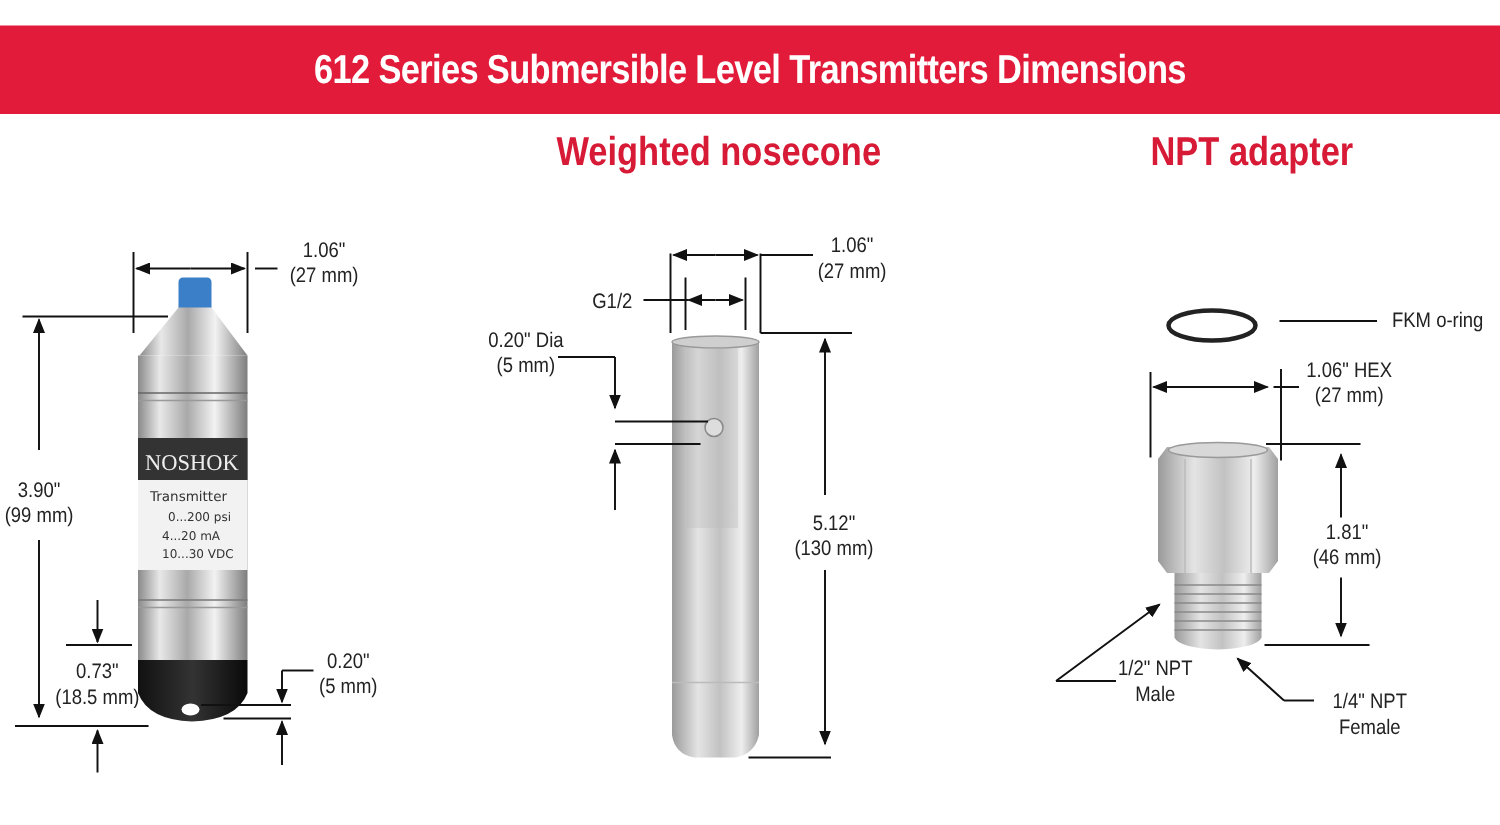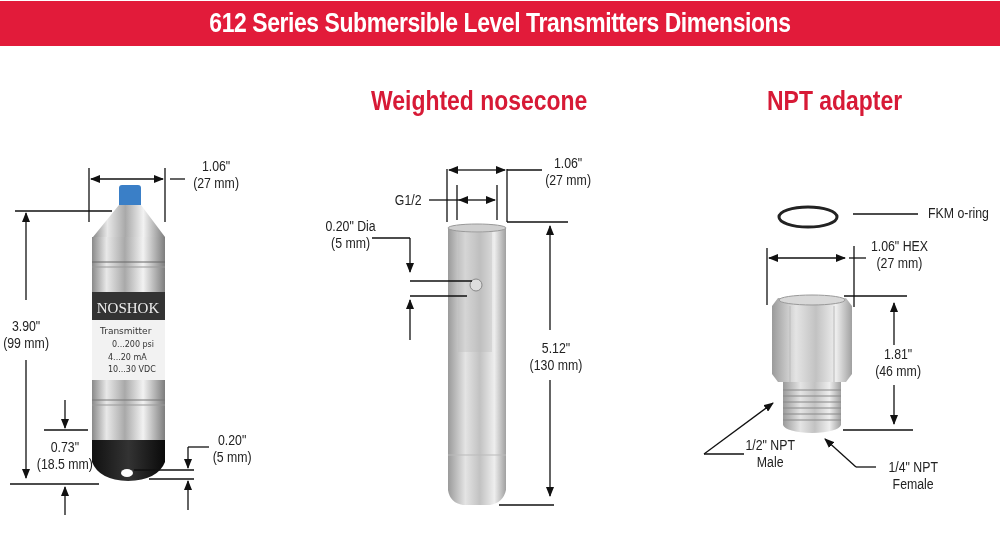--- a/index.html
+++ b/index.html
@@ -1,17 +1,17 @@
 <!DOCTYPE html>
 <html><head>
 <meta charset="utf-8">
 <style>
   html,body{margin:0;padding:0;background:#fff;}
   body{width:1000px;height:550px;position:relative;overflow:hidden;font-family:"Liberation Sans",sans-serif;}
-  .banner{position:absolute;left:0;top:1px;width:1000px;height:45px;background:#e21b3a;display:flex;align-items:center;justify-content:center;}
+  .banner{position:absolute;left:0;top:17px;width:1000px;height:59px;background:#e21b3a;display:flex;align-items:center;justify-content:center;}
   .banner span{color:#fff;font-weight:bold;font-size:27px;letter-spacing:-0.5px;transform:scaleX(0.85);display:inline-block;}
   .subtitle{position:absolute;color:#d71a36;font-weight:bold;font-size:27px;transform:scaleX(0.85);transform-origin:left center;white-space:nowrap;}
   .lbl{position:absolute;font-size:14px;color:#222;line-height:17px;text-align:center;white-space:nowrap;transform:scaleX(0.88);transform-origin:center;}
   .lbl.left{text-align:left;transform-origin:left center;}
   svg{position:absolute;left:0;top:0;}
 </style>
 </head>
 <body>
 
 <div class="banner">

